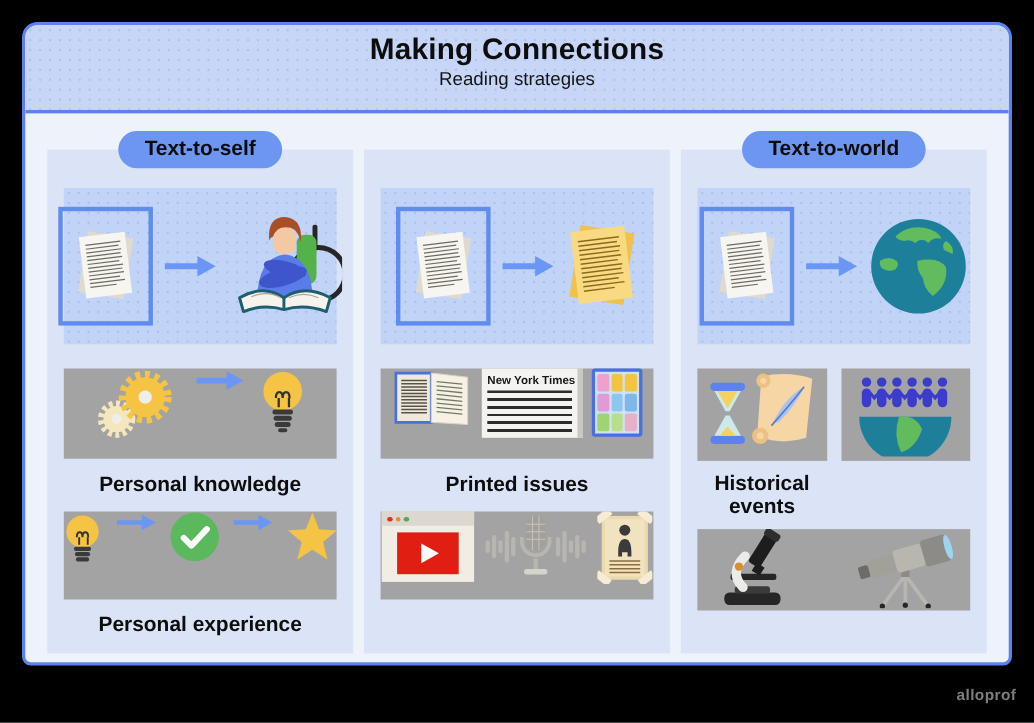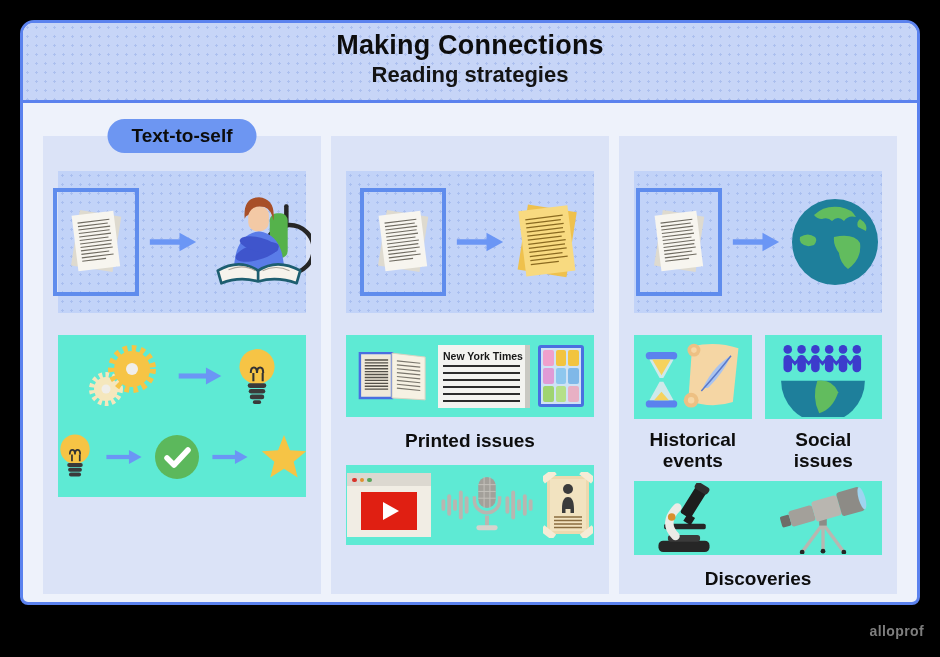--- a/index.html
+++ b/index.html
@@ -16,43 +16,43 @@
   }
   .dots {
     background-image:radial-gradient(rgba(130,157,224,.38) 1.1px, transparent 1.2px);
     background-size:9px 9px;
   }
   .header {
     height:80px; background-color:#c7d5f7; border-bottom:3px solid #5b82ee;
     text-align:center; padding-top:7px; box-sizing:border-box;
   }
   .title { font-size:27px; font-weight:800; color:#0d0d0d; letter-spacing:.2px; }
-  .subtitle { font-size:22px; font-weight:700; color:#141414; margin-top:1px;text-align:center; }
+  .subtitle { font-size:17px; font-weight:400; color:#141414; margin-top:1px;text-align:center; }
 
   .columns { display:flex; justify-content:space-between; padding:0 20px; margin-top:33px; }
   .column {
     width:278px; height:458px; background:#dbe3f7; position:relative;
     box-sizing:border-box; padding:35px 15px 16px;
   }
   .pill {
     position:absolute; top:-17px; left:50%; transform:translateX(-50%);
     background:#6d96f2; color:#0c0c0c; font-weight:800; font-size:19px;
     padding:6px 24px; border-radius:999px; white-space:nowrap;
   }
   .hero {
     height:142px; background-color:#c2d3f8;
     display:flex; align-items:center; justify-content:center; gap:9px;
   }
   .frame {
     width:86px; height:108px; border:4px solid #5f8ced; box-sizing:border-box;
     display:flex; align-items:center; justify-content:center; flex:none;
   }
   .panel {
-    height:82px; background:#5eead4; margin-top:22px;
-    display:flex; align-items:center; justify-content:center; gap:11px;
+    height:82px; background:#a3a3a3; margin-top:22px;
+    display:flex; justify-content:center; gap:11px;
   }
   .panel.after-label { margin-top:0; }
   .row-label {
     text-align:center; font-weight:800; font-size:19px; color:#0d0d0d;
     padding:13px 0 14px; line-height:1.12;
   }
   .duo { display:grid; grid-template-columns:1fr 1fr; column-gap:13px; margin-top:22px; }
   .duo .panel { margin-top:0; height:84px; }
   .duo-labels { display:grid; grid-template-columns:1fr 1fr; column-gap:13px; }
   .duo-labels .row-label { padding:10px 0 9px; }
@@ -146,20 +146,21 @@
         <svg width="46" height="60" viewBox="0 0 44 58">
           <circle cx="22" cy="20" r="17" fill="#f6c445"></circle>
           <path d="M16 26c0-7 6-7 6 0m0 0c0-7 6-7 6 0" fill="none" stroke="#333" stroke-width="2"></path>
           <path d="M18.5 26v8M27.5 26v8" stroke="#333" stroke-width="2"></path>
           <rect x="13" y="36" width="18" height="4.5" rx="2.2" fill="#3a3a3a"></rect>
           <rect x="14" y="41.5" width="16" height="4.5" rx="2.2" fill="#3a3a3a"></rect>
           <rect x="15" y="47" width="14" height="4.5" rx="2.2" fill="#3a3a3a"></rect>
           <rect x="18" y="52.5" width="8" height="3.5" rx="1.7" fill="#3a3a3a"></rect>
         </svg>
       </div>
+      <div class="row-label">Personal knowledge</div>
 
       <div class="panel after-label" style="height:80px">
         <svg width="38" height="52" viewBox="0 0 44 58">
           <circle cx="22" cy="20" r="17" fill="#f6c445"></circle>
           <path d="M16 26c0-7 6-7 6 0m0 0c0-7 6-7 6 0" fill="none" stroke="#333" stroke-width="2"></path>
           <path d="M18.5 26v8M27.5 26v8" stroke="#333" stroke-width="2"></path>
           <rect x="13" y="36" width="18" height="4.5" rx="2.2" fill="#3a3a3a"></rect>
           <rect x="14" y="41.5" width="16" height="4.5" rx="2.2" fill="#3a3a3a"></rect>
           <rect x="15" y="47" width="14" height="4.5" rx="2.2" fill="#3a3a3a"></rect>
         </svg>
@@ -172,20 +173,21 @@
           <path d="M13 24l7 7 14-15" fill="none" stroke="#fff" stroke-width="5.5" stroke-linecap="round" stroke-linejoin="round"></path>
         </svg>
         <svg width="38" height="20" viewBox="0 0 54 24">
           <path d="M2 12h36" stroke="#6b96f5" stroke-width="6"></path>
             <path d="M34 2l18 10-18 10z" fill="#6b96f5"></path>
         </svg>
         <svg width="48" height="46" viewBox="0 0 50 48">
           <path d="M25 1l6.2 15.9 17 1.1-13.1 10.9 4.2 16.6L25 36.3 10.7 45.5l4.2-16.6L1.8 18l17-1.1z" fill="#f6c445"></path>
         </svg>
       </div>
+      <div class="row-label">Personal experience</div>
     </div>
 
     <div class="column">
 
       <div class="hero dots">
         <div class="frame">
           <svg width="56" height="68" viewBox="0 0 56 68">
             <g transform="rotate(9 28 34)">
                 <rect x="7" y="5" width="42" height="56" fill="#dedacf"></rect>
               </g>
@@ -275,20 +277,21 @@
             <rect x="-2" y="1" width="15" height="7" transform="rotate(-38 5 4)"></rect>
             <rect x="37" y="1" width="15" height="7" transform="rotate(38 45 4)"></rect>
             <rect x="-2" y="57" width="15" height="7" transform="rotate(38 5 60)"></rect>
             <rect x="37" y="57" width="15" height="7" transform="rotate(-38 45 60)"></rect>
           </g>
         </svg>
       </div>
     </div>
 
     <div class="column">
+      <div class="pill">Text-to-world</div>
 
       <div class="hero dots">
         <div class="frame">
           <svg width="56" height="68" viewBox="0 0 56 68">
             <g transform="rotate(9 28 34)">
                 <rect x="7" y="5" width="42" height="56" fill="#dedacf"></rect>
               </g>
             <g transform="rotate(-7 28 34)">
                 <rect x="7" y="5" width="42" height="56" fill="#f7f5ef"></rect>
             <path d="M12 13h32M12 16.5h30M12 20h32M12 23.5h31M12 27h32M12 30.5h29M12 34h32M12 37.5h31M12 41h32M12 44.5h28M12 48h32M12 51.5h24" stroke="#6e6a60" stroke-width="1.1" fill="none"></path>
@@ -347,21 +350,20 @@
                 <rect x="66.5" y="19" width="9" height="18" rx="4.5"></rect>
               <circle cx="85.5" cy="13" r="4.5"></circle>
                 <rect x="81" y="19" width="9" height="18" rx="4.5"></rect>
             </g>
             <path d="M16 23l4.5 5 4.5-5M30.5 23l4.5 5 4.5-5M45 23l4.5 5 4.5-5M59.5 23l4.5 5 4.5-5M74 23l4.5 5 4.5-5" fill="none" stroke="#3c3ccc" stroke-width="3" stroke-linecap="round"></path>
           </svg>
         </div>
       </div>
       <div class="duo-labels">
         <div class="row-label">Historical events</div>
-        <div class="row-label">Social issues</div>
       </div>
 
       <div class="panel after-label disc-panel">
         <svg width="84" height="70" viewBox="0 0 86 74">
           <rect x="16" y="61" width="54" height="12" rx="5" fill="#262626"></rect>
           <rect x="26" y="55" width="34" height="7" rx="3" fill="#3a3a3a"></rect>
           <rect x="22" y="43" width="44" height="6" rx="2" fill="#262626"></rect>
           <path d="M34 56q-14-14 2-30" fill="none" stroke="#ecebe7" stroke-width="9" stroke-linecap="round"></path>
           <g transform="rotate(32 50 24)">
             <rect x="44" y="2" width="13" height="34" rx="3" fill="#1d1d1d"></rect>
@@ -378,19 +380,18 @@
           <rect x="48" y="38" width="8" height="8" fill="#8d8b86"></rect>
           <g transform="rotate(-16 52 30)">
             <rect x="6" y="24" width="10" height="12" rx="2" fill="#6e6c68"></rect>
             <rect x="16" y="21" width="26" height="17" rx="3" fill="#a3a09a"></rect>
             <rect x="42" y="18" width="28" height="22" rx="3" fill="#b9b6b0"></rect>
             <rect x="70" y="16" width="25" height="26" rx="3" fill="#8d8b86"></rect>
             <ellipse cx="95" cy="29" rx="3.5" ry="12" fill="#9fd4f0"></ellipse>
           </g>
         </svg>
       </div>
-      <div class="row-label">Discoveries</div>
     </div>
 
   </div>
 </div>
 
 <div class="brand">alloprof</div>
 
 </body></html>

